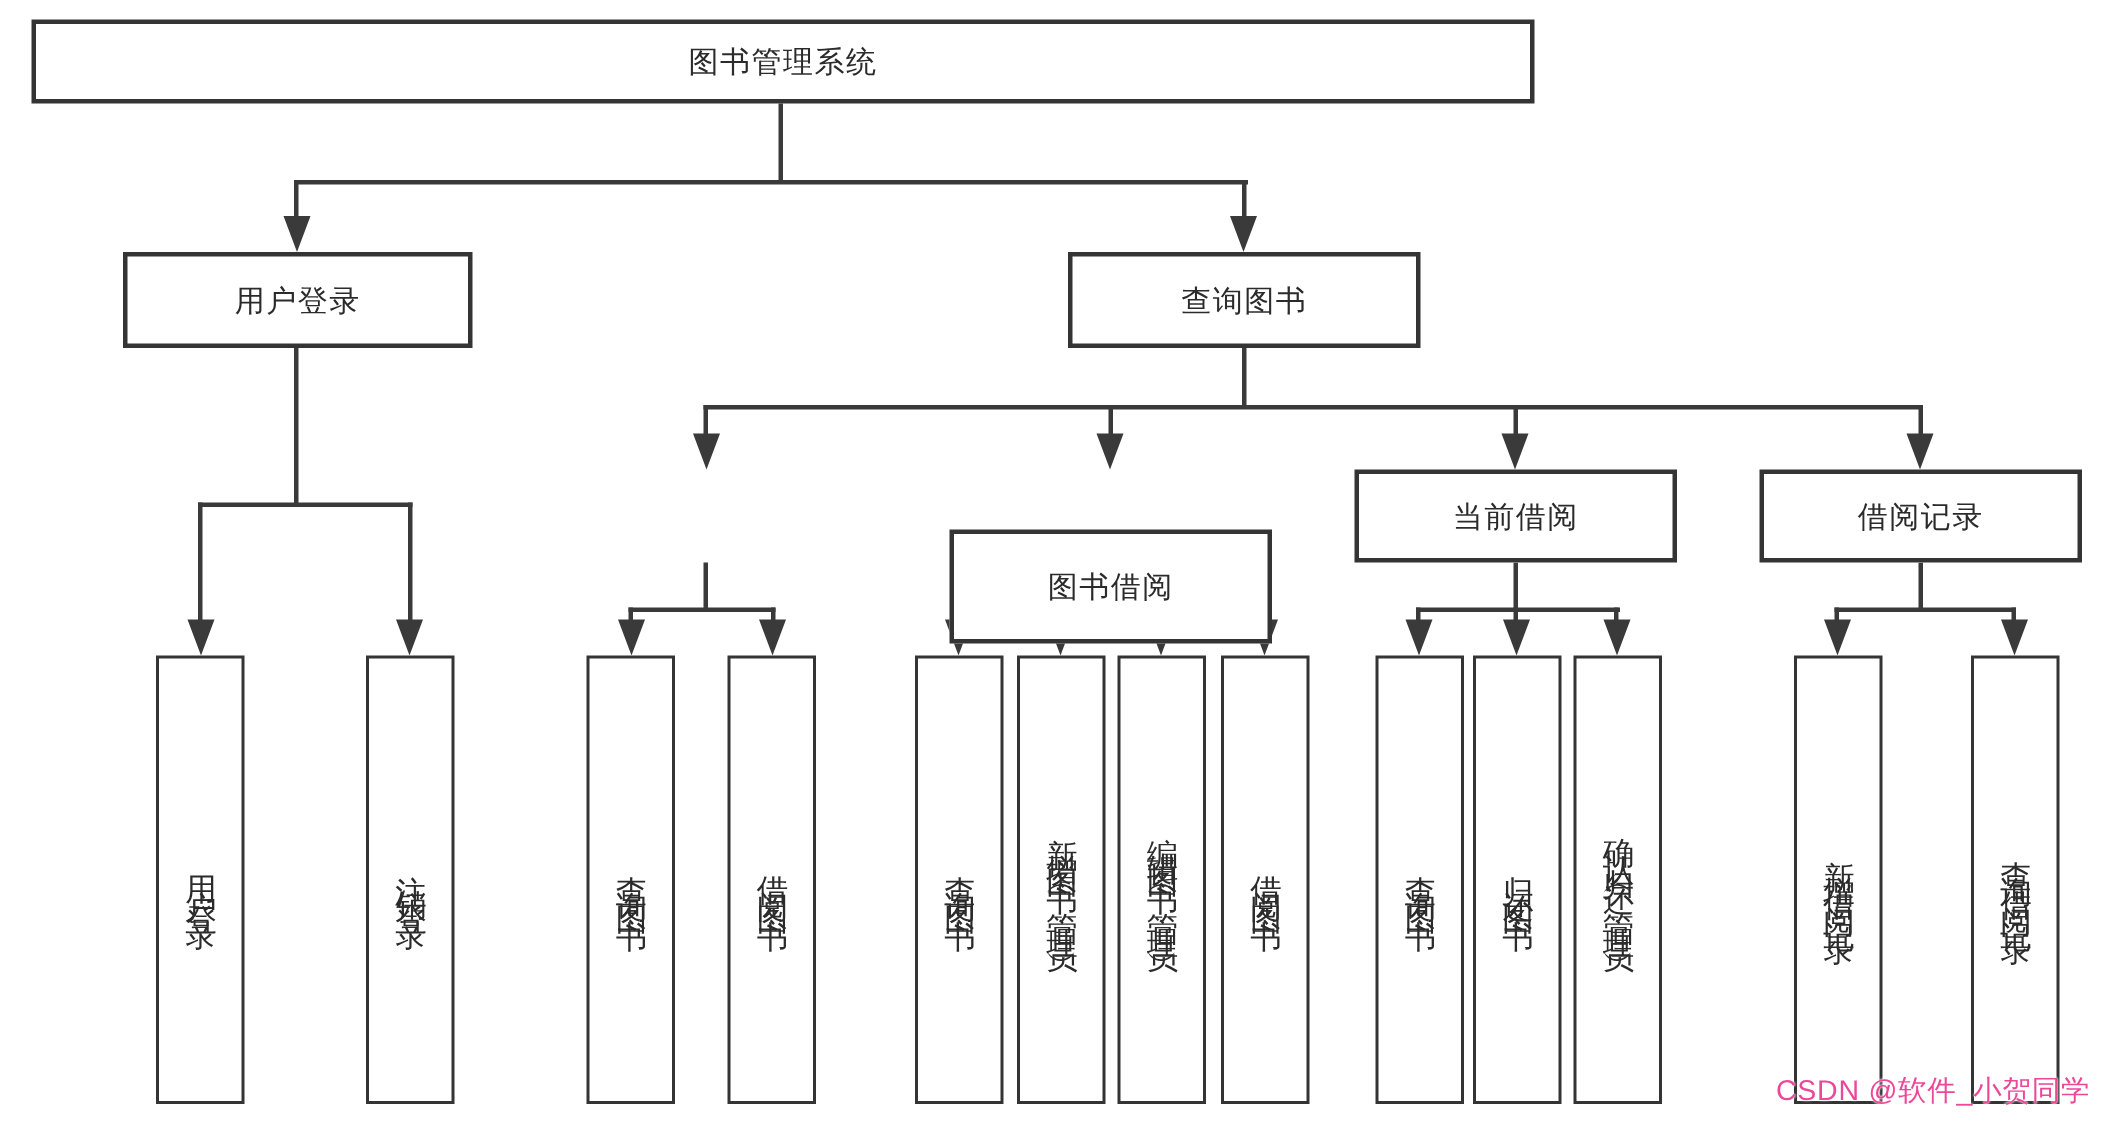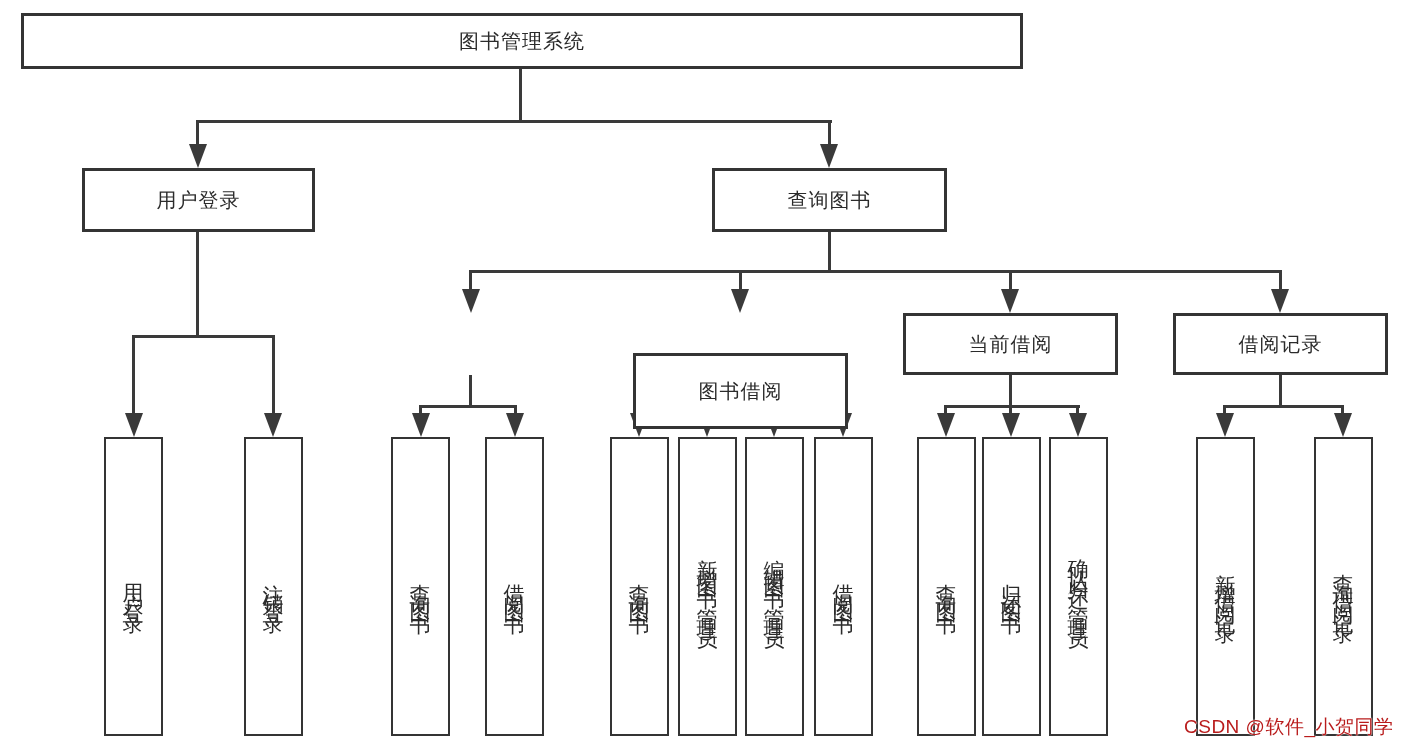--- a/index.html
+++ b/index.html
@@ -25,21 +25,21 @@
   }
   
   .ln{position:absolute;background:#3a3a3a;z-index:1;}
   .arw{
     position:absolute;width:0;height:0;z-index:1;
     border-left:9px solid transparent;border-right:9px solid transparent;
     border-top:24px solid #3a3a3a;
   }
   .watermark{
     position:absolute;left:1184px;top:714px;z-index:5;
-    font-size:19px;color:#b91c1c;letter-spacing:0.5px;
+    font-size:19px;color:#ec4899;letter-spacing:0.5px;
     text-shadow:0 0 2px #ffffff,0 0 1px #ffffff;
   }
 </style>
 </head>
 <body>
 
 <div id="stage">
 
   <div class="hbox" style="left:21px;top:13px;width:1002px;height:56px;">
     <span>图书管理系统</span>

